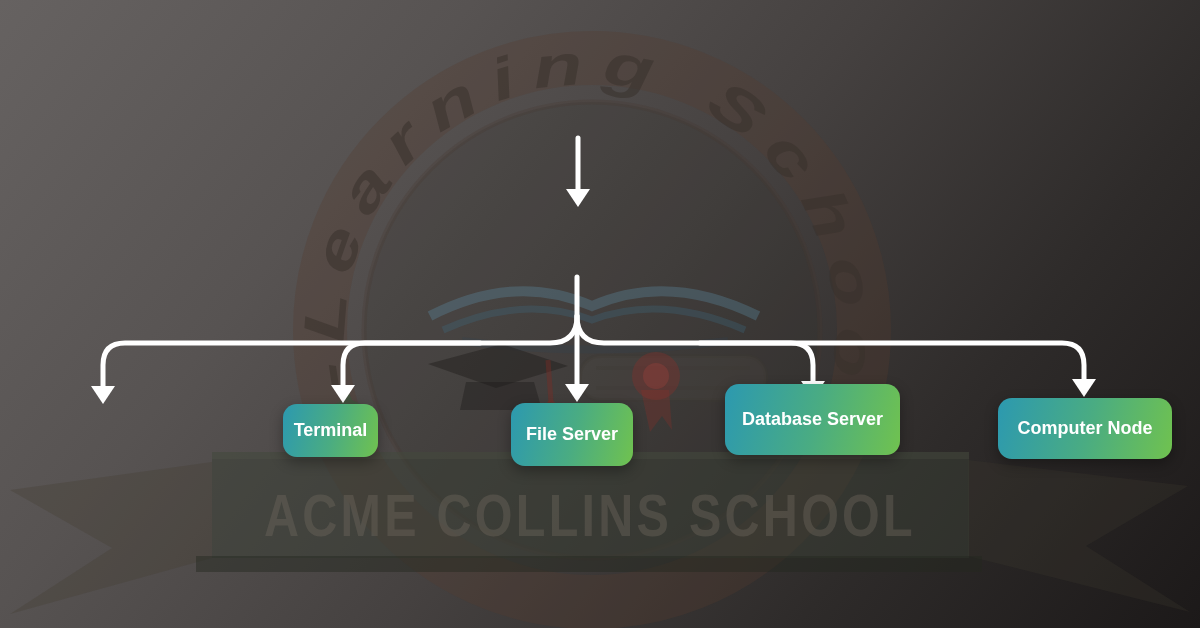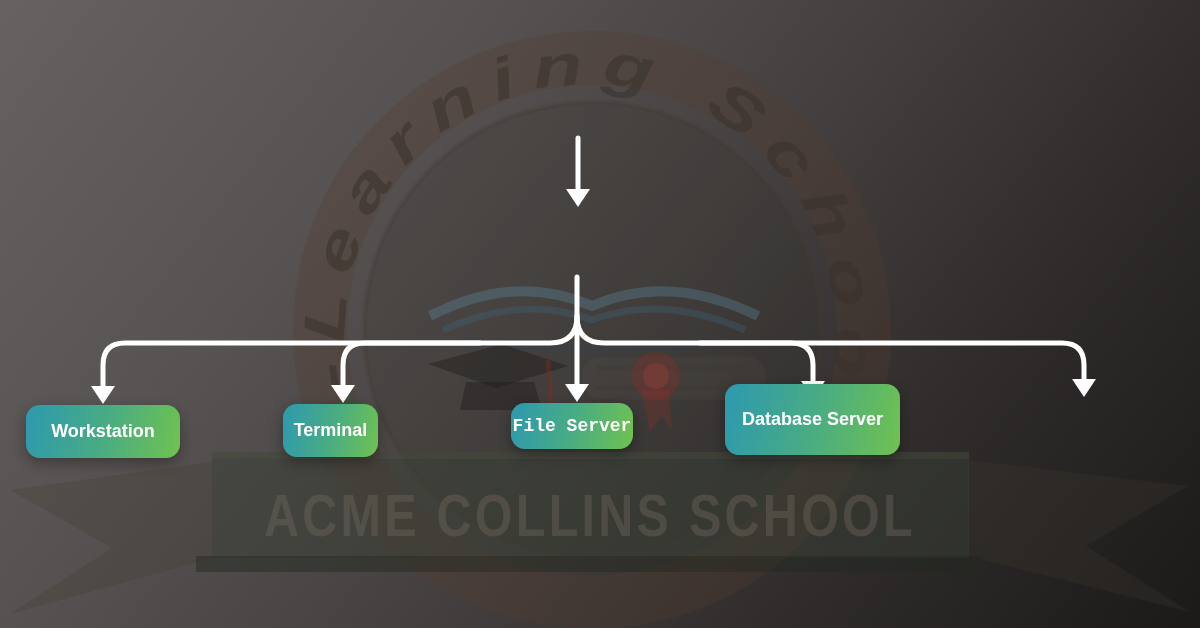--- a/index.html
+++ b/index.html
@@ -21,21 +21,21 @@
   .node-root{left:405px;top:54px;width:347px;height:84px;}
   .node-root .title{font-size:19px;}
   .node-root .subtitle{font-size:14.5px;}
   .node-hub{left:442px;top:209px;width:268px;height:68px;border-radius:15px;}
   .node-hub .title{font-size:18px;}
   .node-hub .subtitle{font-size:13.5px;}
   .leaf{border-radius:14px;}
   .leaf .title{font-size:18px;}
   .leaf-0{left:26px;top:405px;width:154px;height:53px;}
   .leaf-1{left:283px;top:404px;width:95px;height:53px;}
-  .leaf-2{left:511px;top:403px;width:122px;height:46px;font-family:Liberation Mono, monospace;}
+  .leaf-2{left:511px;top:403px;width:122px;height:63px;}
   .leaf-3{left:725px;top:384px;width:175px;height:71px;}
   .leaf-4{left:998px;top:398px;width:174px;height:61px;}
 </style>
 </head>
 <body>
 
 <div class="stage">
 
   <svg class="watermark" viewBox="0 0 1200 628" aria-hidden="true">
 
@@ -106,26 +106,26 @@
       <polygon points="577,402 565,384 589,384"></polygon>
       <polygon points="103,404 91,386 115,386"></polygon>
       <polygon points="343,403 331,385 355,385"></polygon>
       <polygon points="813,399 801,381 825,381"></polygon>
       <polygon points="1084,397 1072,379 1096,379"></polygon>
     </g>
   </svg>
 
 
 
-  <div class="node leaf leaf-0">
-    <div class="title">Workstation</div>
-  </div>
   <div class="node leaf leaf-1">
     <div class="title">Terminal</div>
   </div>
   <div class="node leaf leaf-2">
     <div class="title">File Server</div>
   </div>
   <div class="node leaf leaf-3">
     <div class="title">Database Server</div>
   </div>
+  <div class="node leaf leaf-4">
+    <div class="title">Computer Node</div>
+  </div>
 
 </div>
 
 </body></html>

